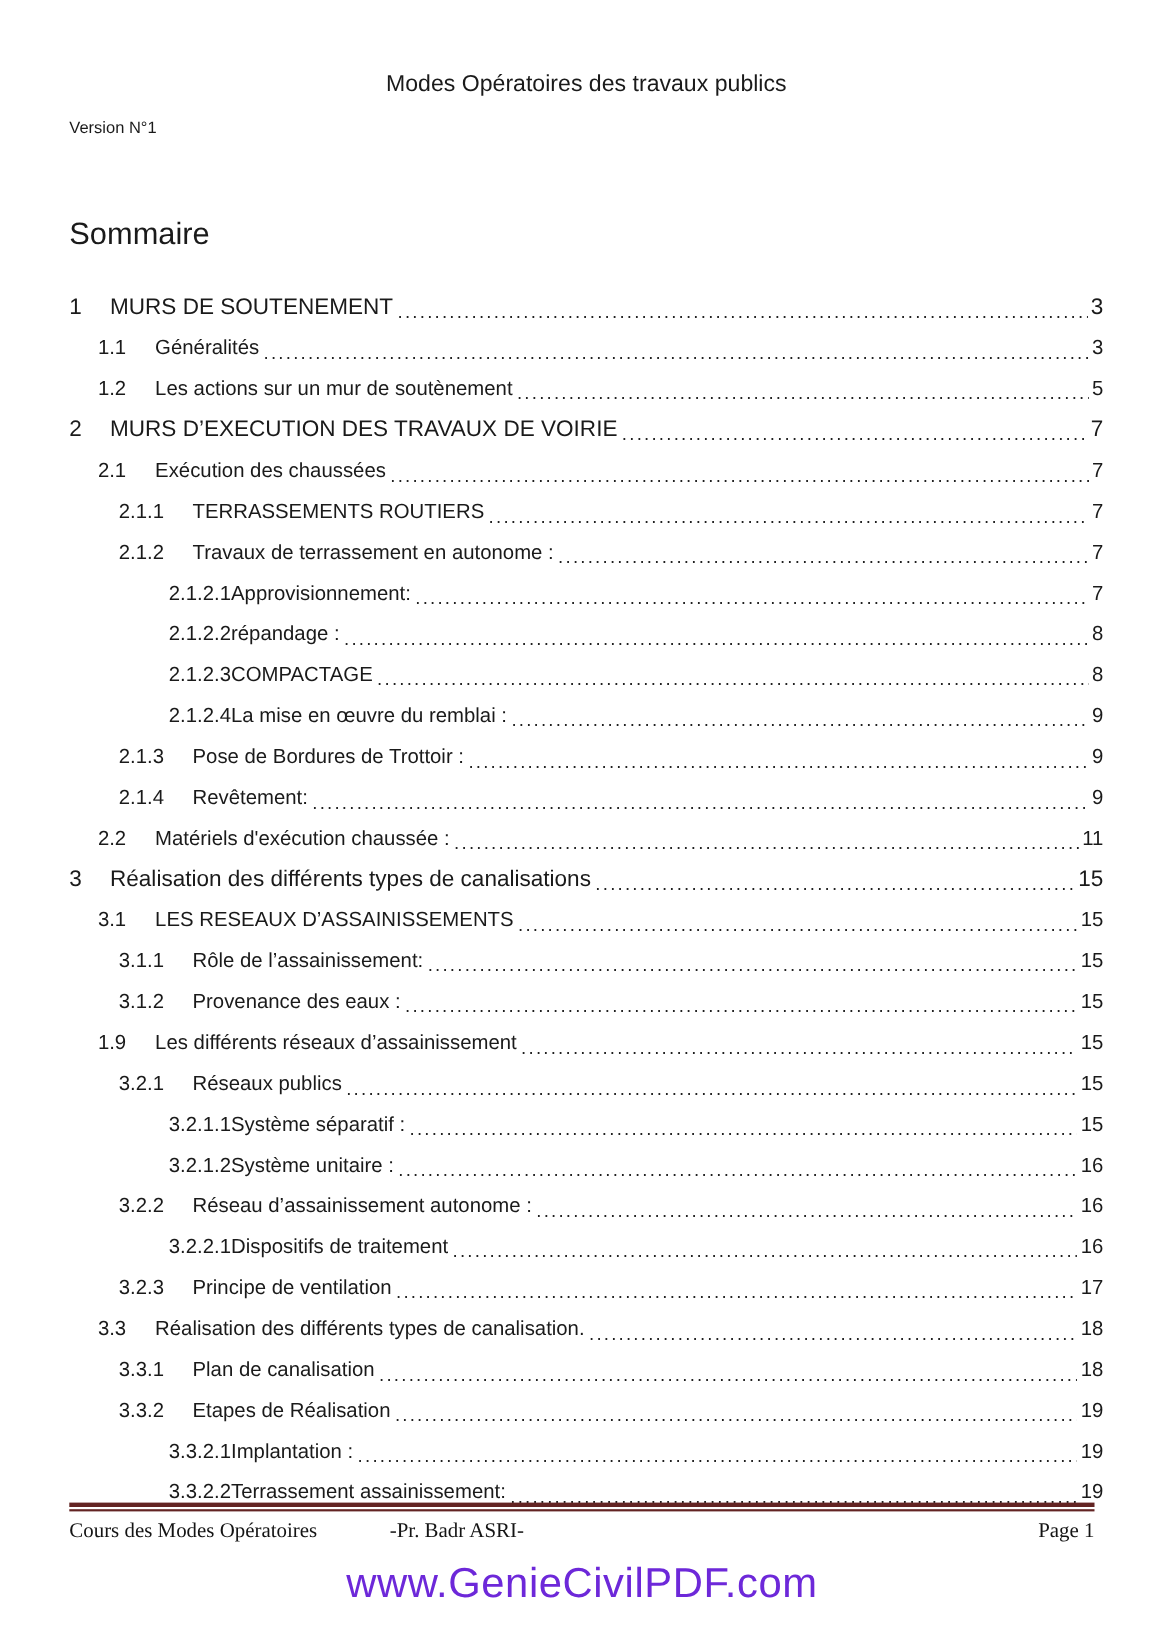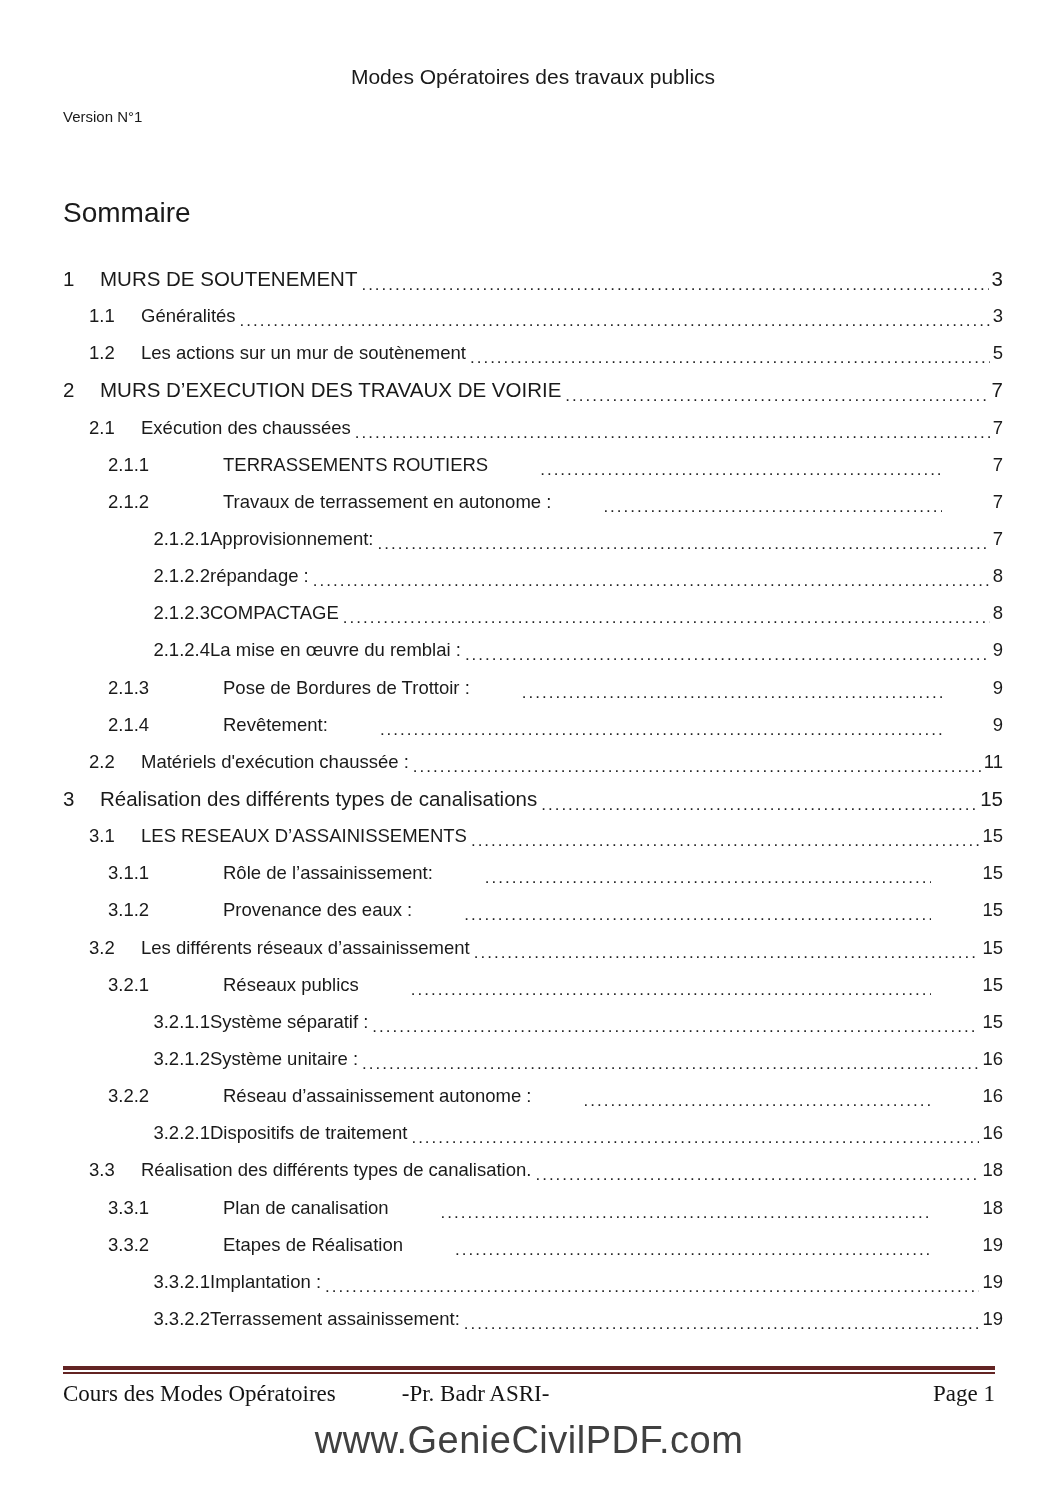--- a/index.html
+++ b/index.html
@@ -42,21 +42,21 @@
   .toc-row {
     display: flex;
     align-items: baseline;
     height: 37.15px;
     line-height: 37.15px;
     font-size: 18.5px;
     cursor: pointer;
   }
   .toc-row.lvl1 { padding-left: 0;    font-size: 20.5px; }
   .toc-row.lvl2 { padding-left: 26px; }
-  .toc-row.lvl3 { padding-left: 45px; gap: 48px; }
+  .toc-row.lvl3 { padding-left: 45px; }
   .toc-row.lvl4 { padding-left: 70px; text-align: right; }
   .toc-num { flex: 0 0 auto; }
   .lvl1 .toc-num { width: 37px; }
   .lvl2 .toc-num { width: 52px; }
   .lvl3 .toc-num { width: 67px; }
   .lvl4 .toc-num { width: 77px; }
   .toc-label { flex: 0 0 auto; white-space: nowrap; }
   .toc-dots {
     flex: 1 1 auto;
     overflow: hidden;
@@ -81,21 +81,21 @@
     top: 1366px;
   }
   .footer-rule-thick { height: 4px; }
   .footer-rule-gap   { height: 2px; background: #ffffff; }
   .footer-rule-thin  { height: 2px; }
   .footer-row {
     display: flex;
     align-items: flex-end;
     margin-top: 7px;
     font-family: "Liberation Serif", "DejaVu Serif", serif;
-    font-size: 23px;
+    font-size: 19px;
     color: #141414;
   }
   .footer-author { margin-left: 66px; }
   .footer-page   { margin-left: auto; }
 
   .watermark {
     position: absolute;
     left: 0; right: 0;
     top: 1419px;
     text-align: center;
@@ -221,21 +221,21 @@
     <span class="toc-dots"></span>
     <span class="toc-page">15</span>
   </div>
       <div class="toc-row lvl3">
     <span class="toc-num">3.1.2</span>
     <span class="toc-label">Provenance des eaux :</span>
     <span class="toc-dots"></span>
     <span class="toc-page">15</span>
   </div>
       <div class="toc-row lvl2">
-    <span class="toc-num">3.2</span>
+    <span class="toc-num">1.9</span>
     <span class="toc-label">Les différents réseaux d’assainissement</span>
     <span class="toc-dots"></span>
     <span class="toc-page">15</span>
   </div>
       <div class="toc-row lvl3">
     <span class="toc-num">3.2.1</span>
     <span class="toc-label">Réseaux publics</span>
     <span class="toc-dots"></span>
     <span class="toc-page">15</span>
   </div>
@@ -255,20 +255,26 @@
     <span class="toc-num">3.2.2</span>
     <span class="toc-label">Réseau d’assainissement autonome :</span>
     <span class="toc-dots"></span>
     <span class="toc-page">16</span>
   </div>
       <div class="toc-row lvl4">
     <span class="toc-num">3.2.2.1</span>
     <span class="toc-label">Dispositifs de traitement</span>
     <span class="toc-dots"></span>
     <span class="toc-page">16</span>
+  </div>
+      <div class="toc-row lvl3">
+    <span class="toc-num">3.2.3</span>
+    <span class="toc-label">Principe de ventilation</span>
+    <span class="toc-dots"></span>
+    <span class="toc-page">17</span>
   </div>
       <div class="toc-row lvl2">
     <span class="toc-num">3.3</span>
     <span class="toc-label">Réalisation des différents types de canalisation.</span>
     <span class="toc-dots"></span>
     <span class="toc-page">18</span>
   </div>
       <div class="toc-row lvl3">
     <span class="toc-num">3.3.1</span>
     <span class="toc-label">Plan de canalisation</span>
@@ -300,16 +306,16 @@
     <div class="footer-rule-gap"></div>
     <div class="footer-rule-thin" style="background: rgb(99, 36, 35);"></div>
     <div class="footer-row">
       <span>Cours des Modes Opératoires</span>
       <span class="footer-author">-Pr. Badr ASRI-</span>
       <span class="footer-page">Page 1</span>
     </div>
   </div>
 
   <div class="watermark">
-    <span class="watermark-link" style="color: #404040;">www.GenieCivilPDF.com</span>
+    <span class="watermark-link" style="color: #6d28d9;">www.GenieCivilPDF.com</span>
   </div>
 
 </div>
 
 </body></html>

